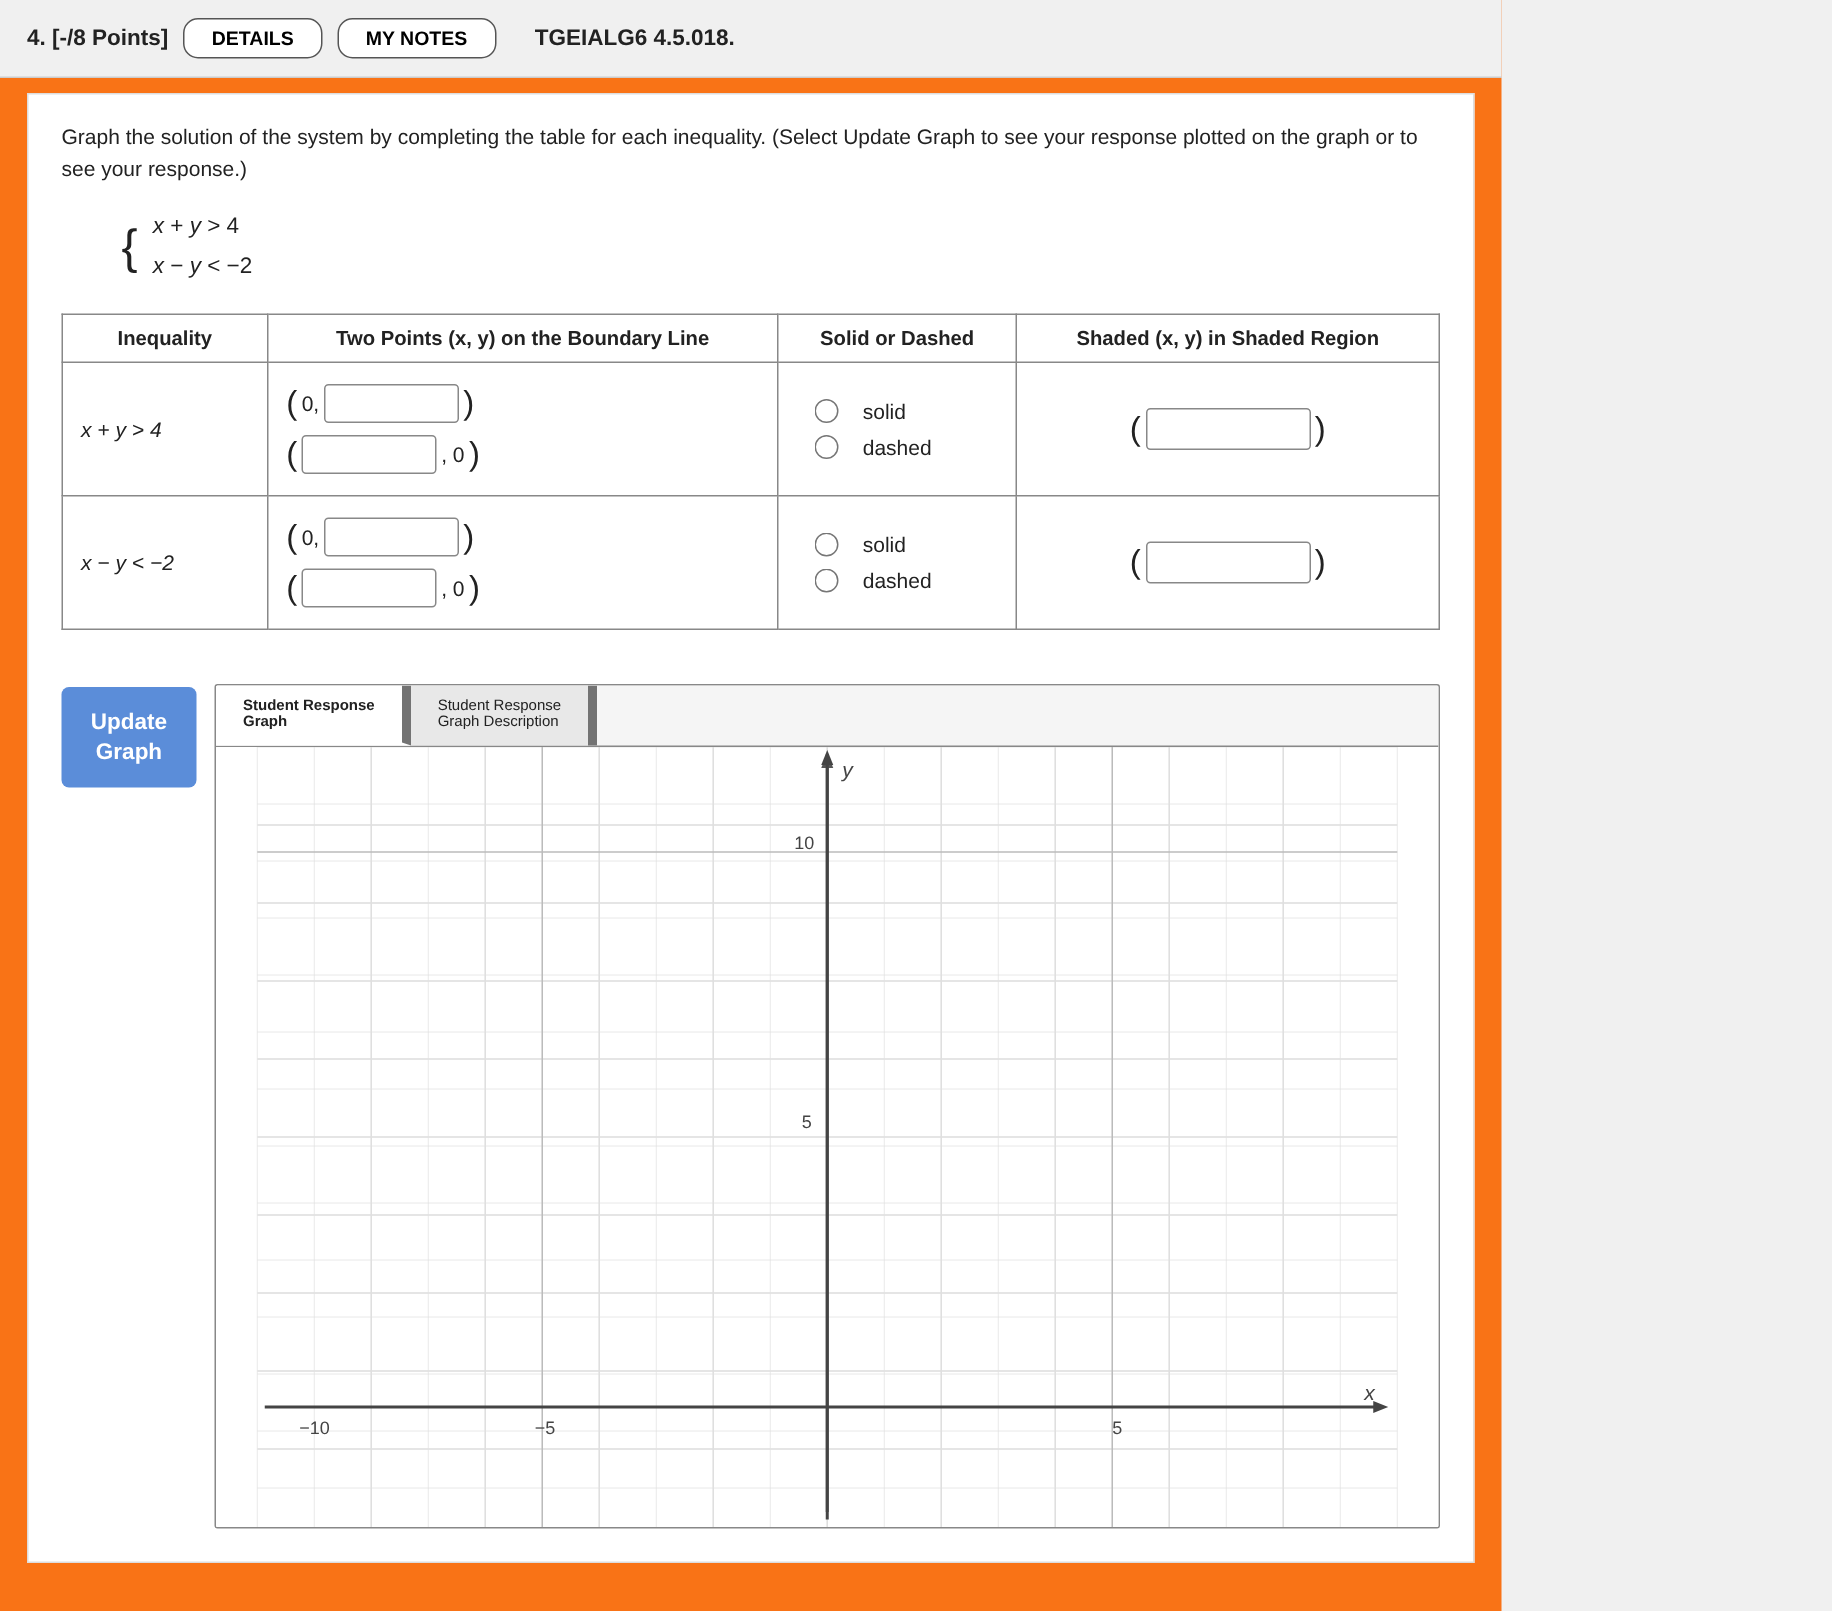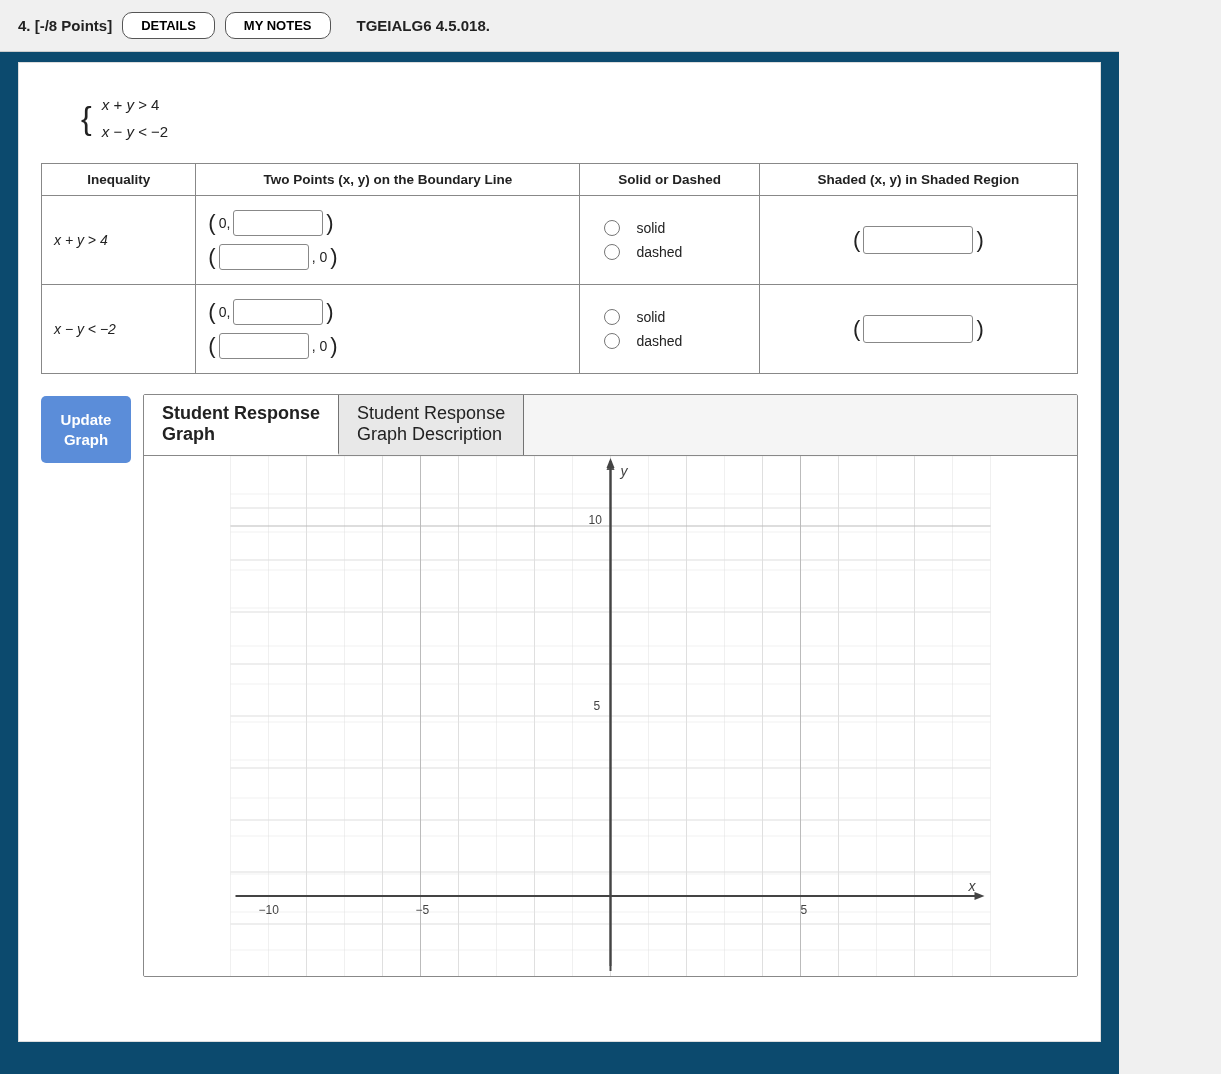--- a/index.html
+++ b/index.html
@@ -3,23 +3,23 @@
   <meta charset="utf-8">
   <style>
     * { box-sizing: border-box; margin: 0; padding: 0; }
     body {
       font-family: Arial, sans-serif;
       background: #f0f0f0;
       font-size: 14px;
       color: #222;
     }
     .page {
-      width: 1119px;
+      width: 1001px;
       min-height: 1074px;
-      background: #0c4a6e;
+      background: #f97316;
       padding: 0;
     }
     .header {
       display: flex;
       align-items: center;
       gap: 10px;
       padding: 12px 18px;
       background: #f0f0f0;
       border-bottom: 1px solid #ccc;
     }
@@ -68,21 +68,21 @@
       display: inline-block;
       vertical-align: middle;
     }
     .system-eqs .eq-line {
       display: block;
     }
     
     .inequality-table {
       width: 100%;
       border-collapse: collapse;
-      margin-bottom: 20px;
+      margin-bottom: 36px;
     }
     .inequality-table th, .inequality-table td {
       border: 1.5px solid #888;
       padding: 8px 12px;
       vertical-align: middle;
       text-align: left;
     }
     .inequality-table th {
       background: #fff;
       font-weight: 700;
@@ -184,23 +184,23 @@
       border-radius: 2px;
       overflow: hidden;
     }
     .graph-tabs {
       display: flex;
       border-bottom: 1.5px solid #888;
       background: #f5f5f5;
     }
     .graph-tab {
       padding: 8px 18px;
-      font-size: 18px;
+      font-size: 10px;
       cursor: pointer;
-      border-right: 1px solid #737373;
+      border-right: 6px solid #737373;
       background: #fff;
       font-weight: 500;
     }
     .graph-tab.active {
       background: #fff;
       border-bottom: 2px solid #fff;
       font-weight: 600;
     }
     .graph-tab:not(.active) {
       background: #e8e8e8;
@@ -223,20 +223,21 @@
 <div class="page">
 
   <div class="header">
     <span class="header-points">4.  [-/8 Points]</span>
     <button class="btn-details">DETAILS</button>
     <button class="btn-notes">MY NOTES</button>
     <span class="header-code">TGEIALG6 4.5.018.</span>
   </div>
 
   <div class="main-content">
+    <p class="instructions">Graph the solution of the system by completing the table for each inequality. (Select Update Graph to see your response plotted on the graph or to see your response.)</p>
 
     <div class="system-eqs">
       <span class="brace">{</span>
       <span class="eq-group">
         <span class="eq-line">
           <i>x</i> + <i>y</i> &gt; 4
         </span>
         <span class="eq-line">
           <i>x</i> − <i>y</i> &lt; −2
         </span>

